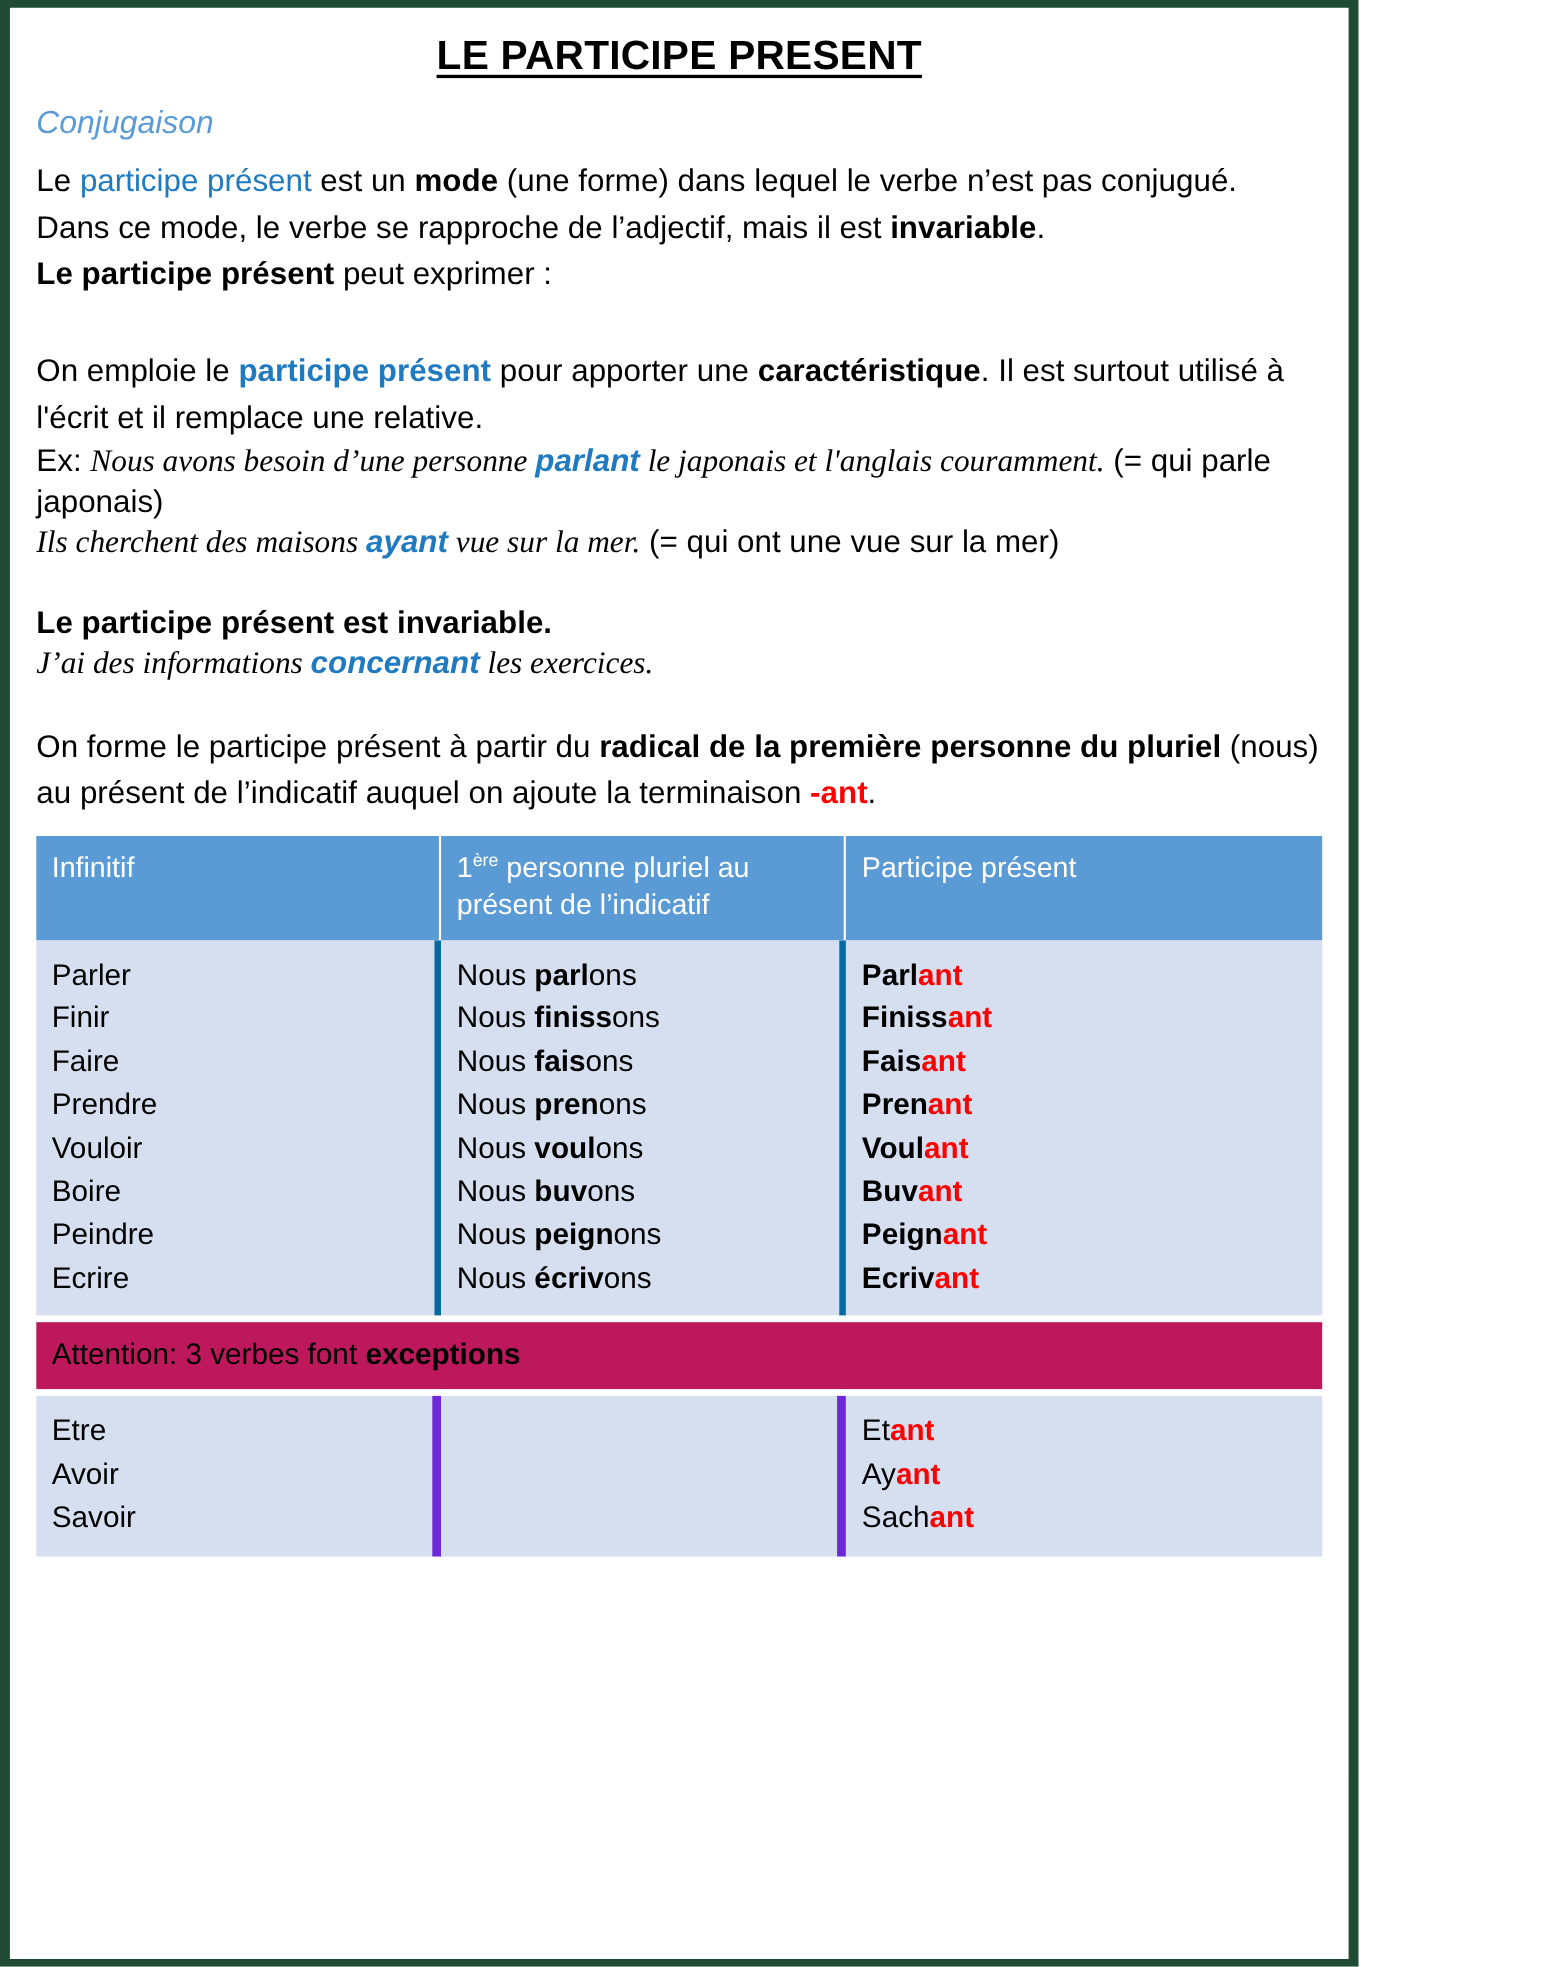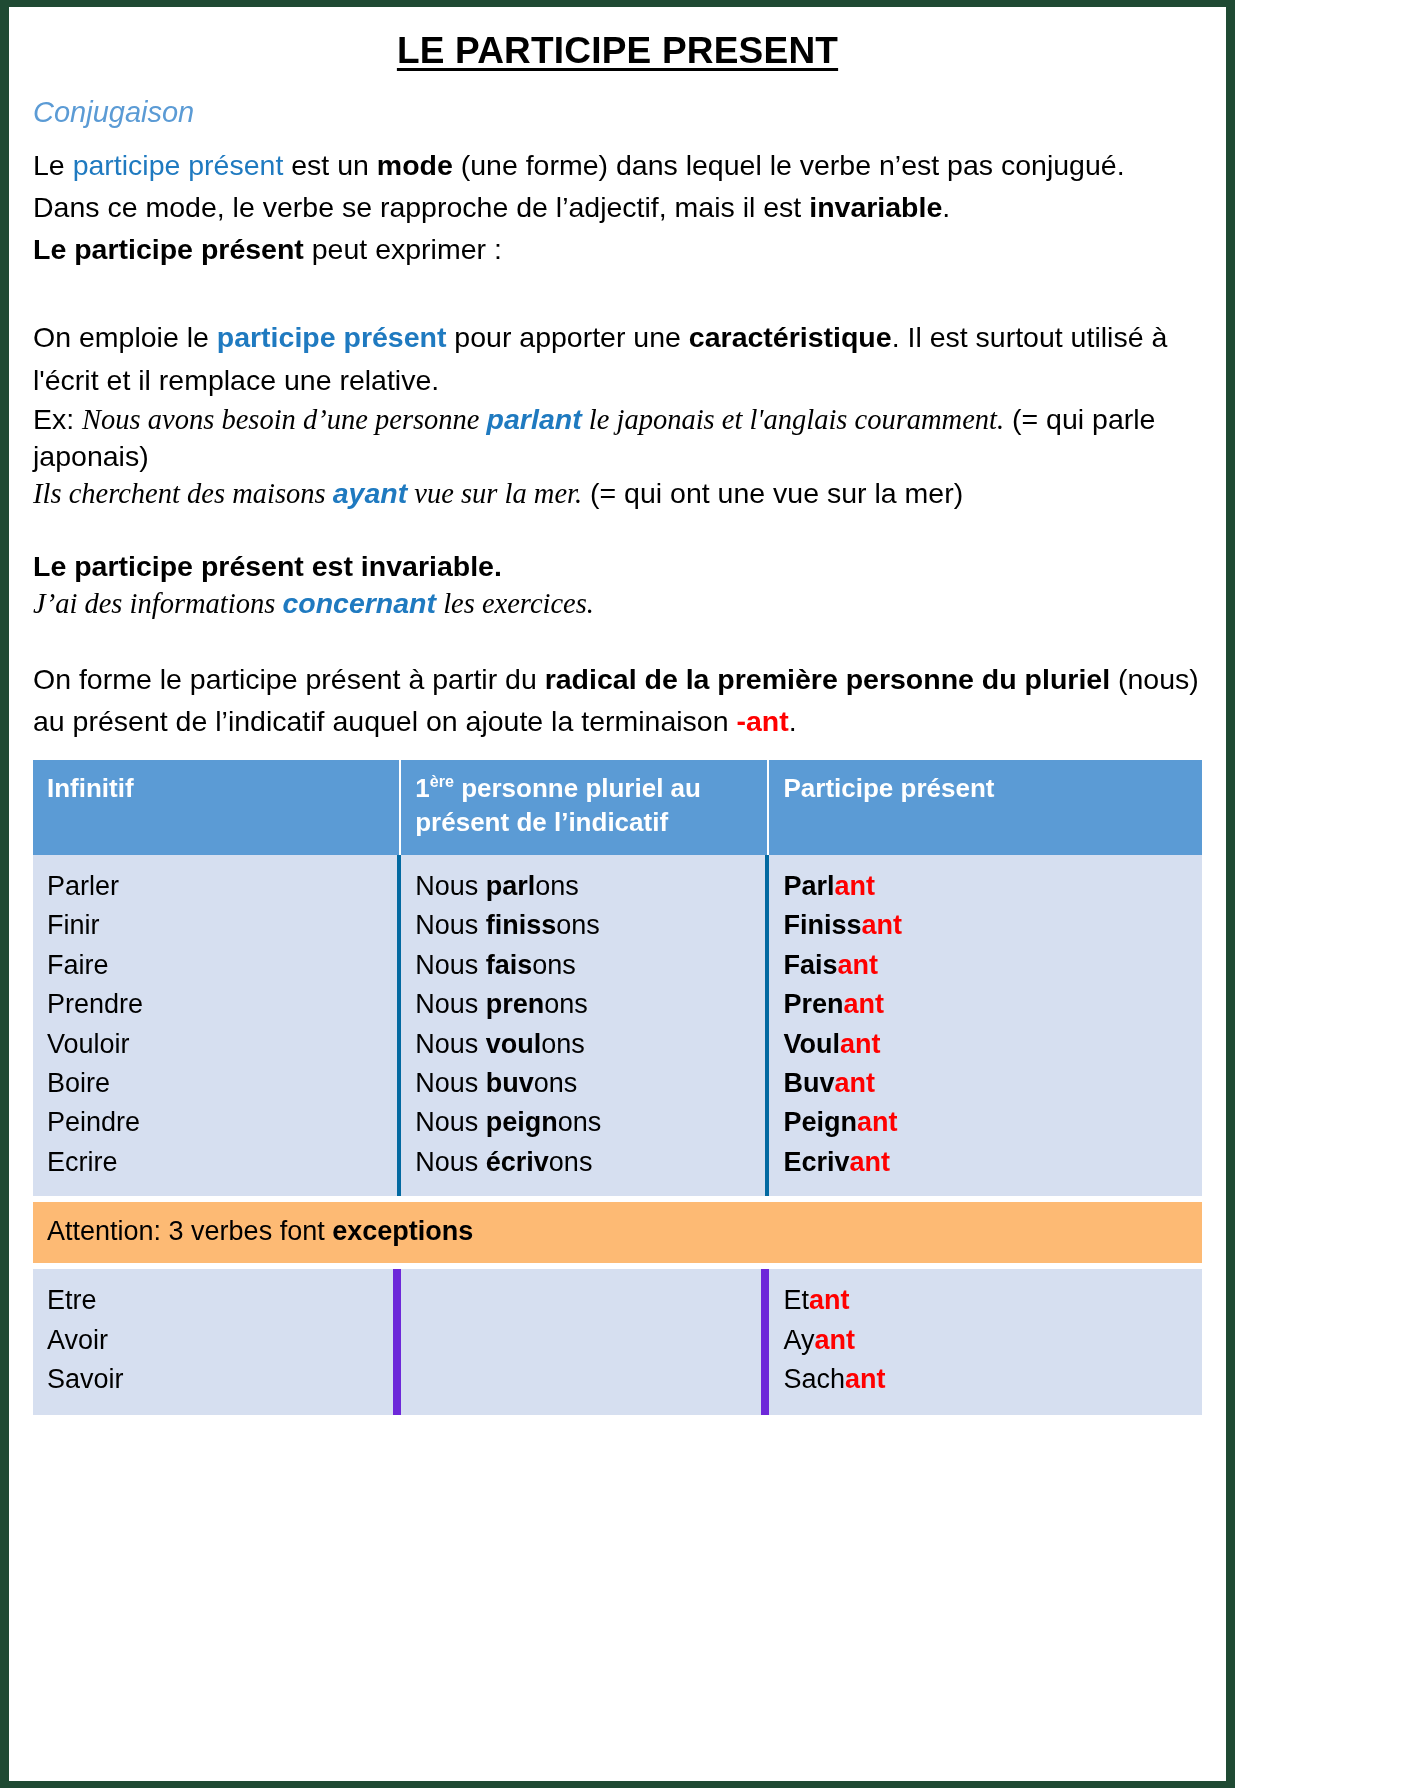--- a/index.html
+++ b/index.html
@@ -73,50 +73,50 @@
     table-layout: fixed;
   }
   .conj-table col.c1 { width: 31.5%; }
   .conj-table col.c2 { width: 31.5%; }
   .conj-table col.c3 { width: 37%; }
 
   .conj-table th {
     background: #5b9bd5;
     color: #ffffff;
     font-size: 26px;
-    font-weight: bold;
+    font-weight: normal;
     text-align: left;
     vertical-align: top;
     padding: 12px 14px 16px 14px;
     border-right: 2px solid #ffffff;
     line-height: 1.28;
   }
   .conj-table th:last-child { border-right: none; }
   .conj-table th sup { font-size: 0.62em; vertical-align: super; line-height: 0; }
 
   .body-cell {
     background: #d6dff0;
     font-size: 27px;
     color: #000000;
     vertical-align: top;
     padding: 12px 14px 14px 14px;
-    border-right: 4px solid #0369a1;
+    border-right: 6px solid #0369a1;
     line-height: 1.46;
   }
   .body-cell:last-child { border-right: none; }
 
   .spacer-row td {
     background: #ffffff;
     height: 6px;
     padding: 0;
     border: none;
   }
 
   .attention-cell {
-    background: #fdba74;
+    background: #be185d;
     font-size: 27px;
     color: #000000;
     padding: 12px 14px 14px 14px;
     border: none;
     line-height: 1.3;
   }
 
   .exc-cell {
     background: #d6dff0;
     font-size: 27px;

